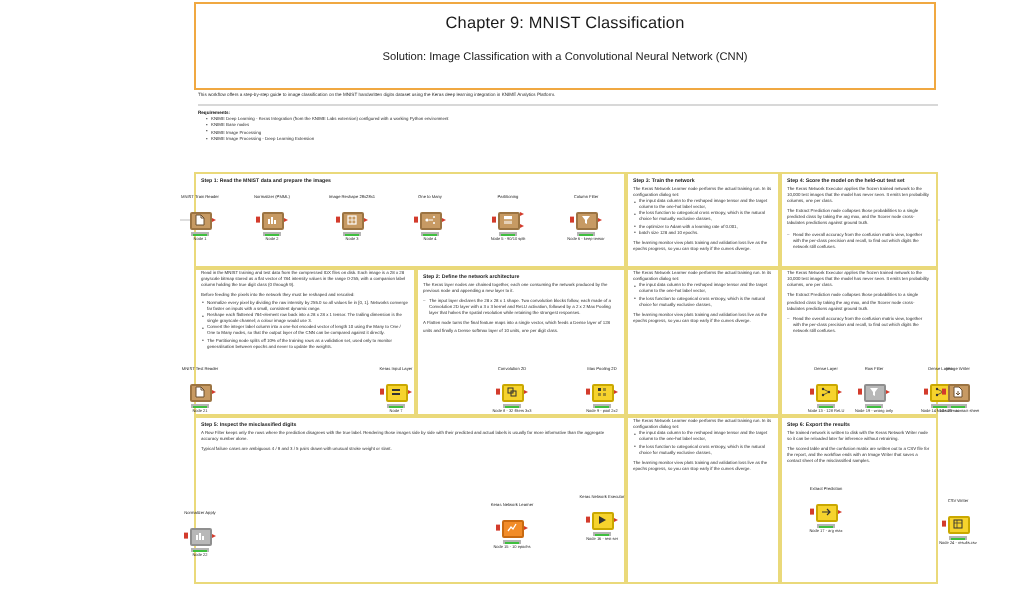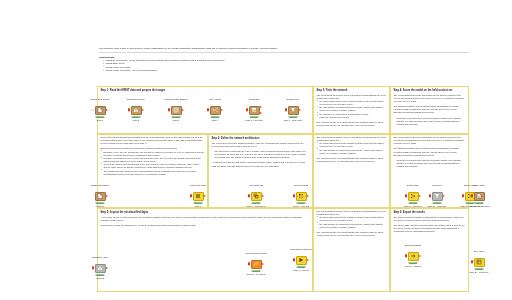--- a/index.html
+++ b/index.html
@@ -98,20 +98,24 @@
 
   
   .wires{position:absolute;left:0;top:0;width:512px;height:300px;pointer-events:none;}
   .wires path{fill:none;stroke:#c9c9c9;stroke-width:0.6;}
 </style>
 </head>
 <body>
 
 <div id="canvas">
 
+  <div class="title-box">
+    <div class="title-main">Chapter 9: MNIST Classification</div>
+    <div class="title-sub">Solution: Image Classification with a Convolutional Neural Network (CNN)</div>
+  </div>
 
   <div class="desc-block">
     <div class="desc-line">This workflow offers a step-by-step guide to image classification on the MNIST handwritten digits dataset using the Keras deep learning integration in KNIME Analytics Platform.</div>
     <div class="desc-rule"></div>
     <div class="desc-strong">Requirements:</div>
     <ul class="desc-ul">
       <li>KNIME Deep Learning - Keras Integration (from the KNIME Labs extension) configured with a working Python environment</li>
       <li>KNIME Base nodes</li>
       <li>KNIME Image Processing</li>
       <li>KNIME Image Processing - Deep Learning Extension</li>

